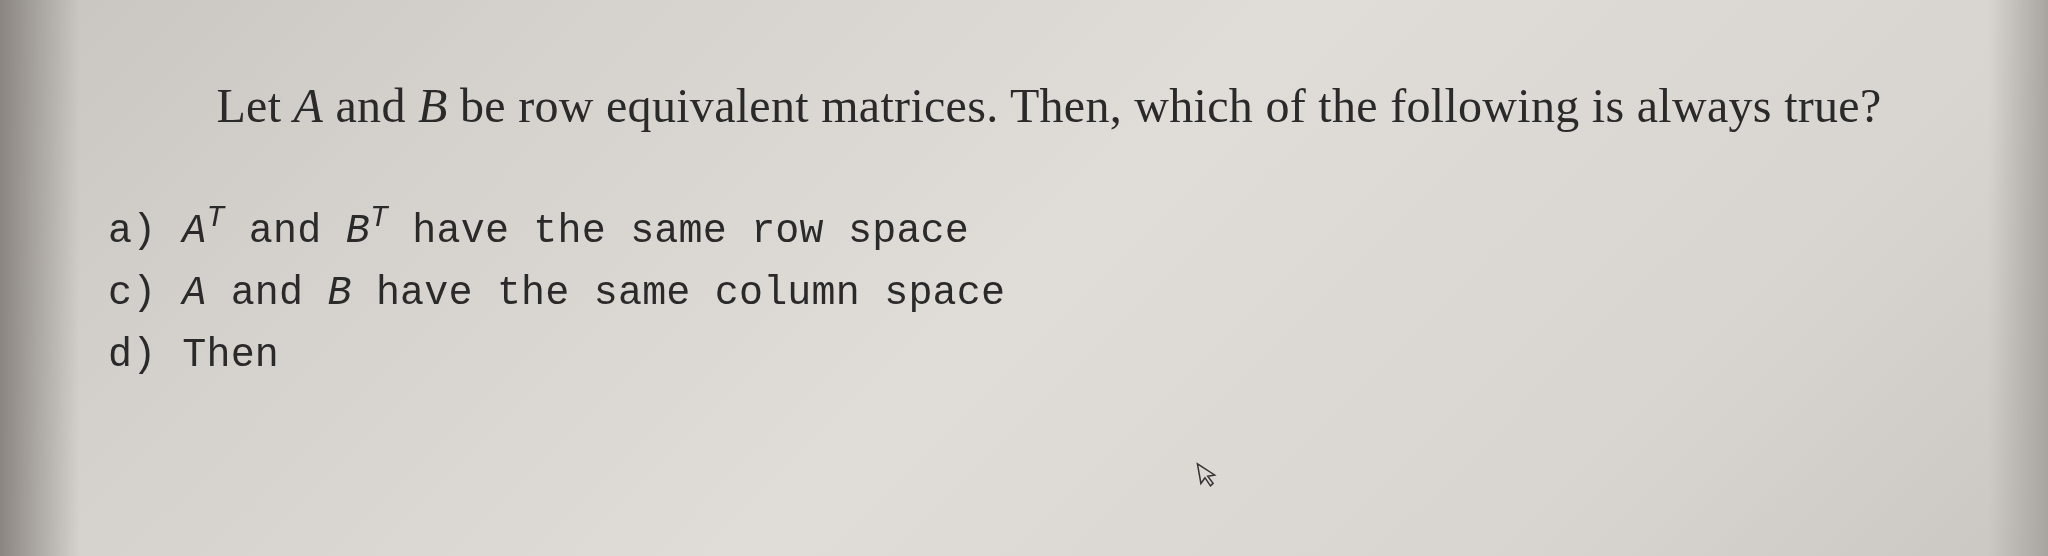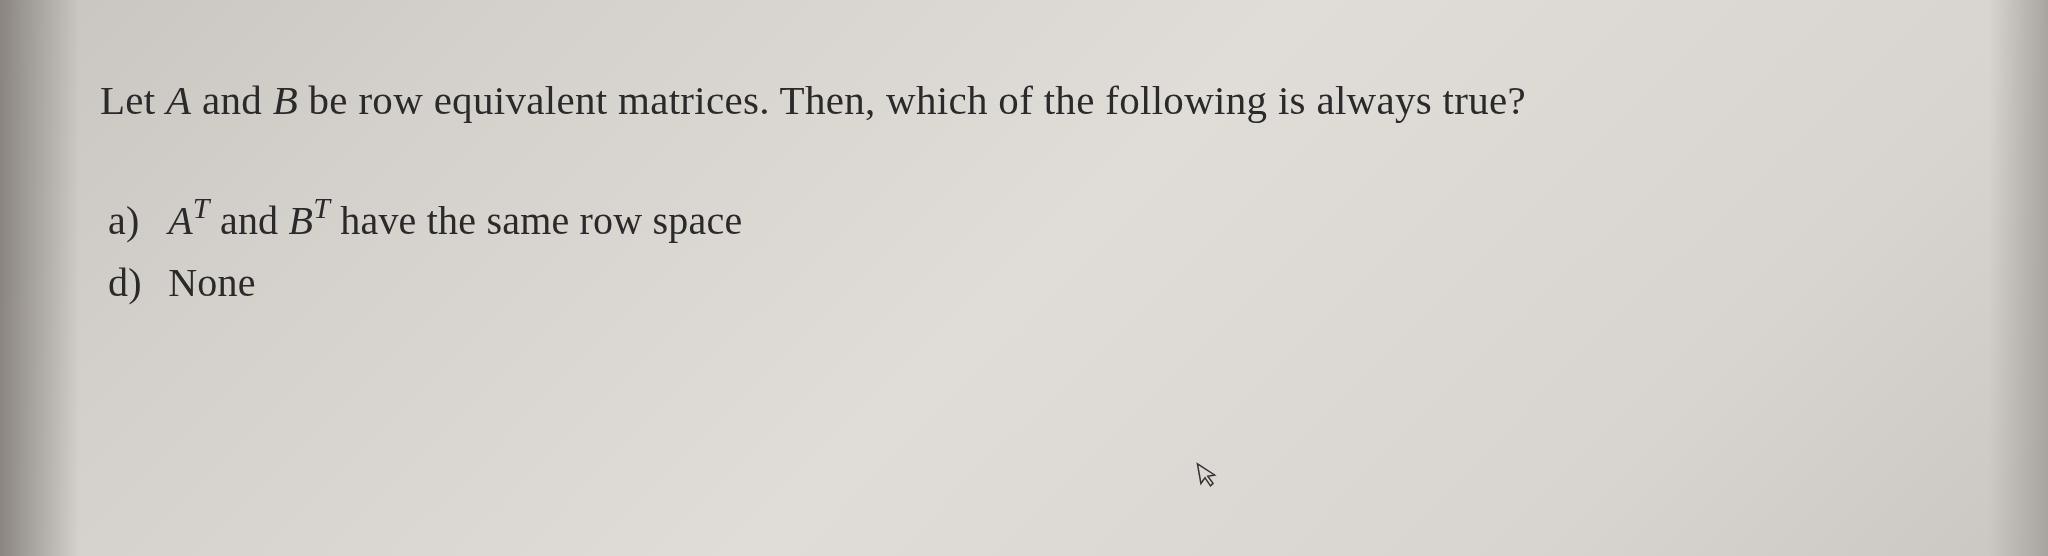--- a/index.html
+++ b/index.html
@@ -29,27 +29,29 @@
     body::after {
       content: "";
       position: absolute;
       top: 0;
       right: 0;
       width: 60px;
       height: 100%;
       background: linear-gradient(270deg, #a8a49f 0%, transparent 100%);
     }
     .question-text {
-      font-size: 41px;
+      font-size: 48px;
       line-height: 1.5;
       margin-bottom: 55px;
       letter-spacing: 0.3px;
+      text-align: center;
     }
     .options {
       padding-left: 8px;
+      font-family: Liberation Mono, monospace;
     }
     .option {
       font-size: 40px;
       line-height: 1.55;
       letter-spacing: 0.2px;
     }
     .option-label {
       display: inline-block;
       min-width: 50px;
     }
@@ -80,24 +82,28 @@
 </div>
 
 <div class="options">
 
   <div class="option">
     <span class="option-label">a)</span>
     <span class="ital">A</span><sup class="ital">T</sup><span> and </span><span class="ital">B</span><sup class="ital">T</sup><span> have the same row space</span>
   </div>
 
 
+  <div class="option">
+    <span class="option-label">c)</span>
+    <span class="ital">A</span><span> and </span><span class="ital">B</span><span> have the same column space</span>
+  </div>
 
   <div class="option">
     <span class="option-label">d)</span>
-    <span>None</span>
+    <span>Then</span>
   </div>
 
 </div>
 
 <div class="cursor">
   <svg width="22" height="28" viewBox="0 0 22 28">
     <path d="M 2 2 L 2 22 L 7 17 L 11 26 L 14 24 L 10 16 L 17 16 Z" fill="none" stroke="#333" stroke-width="1.5"></path>
   </svg>
 </div>
 

